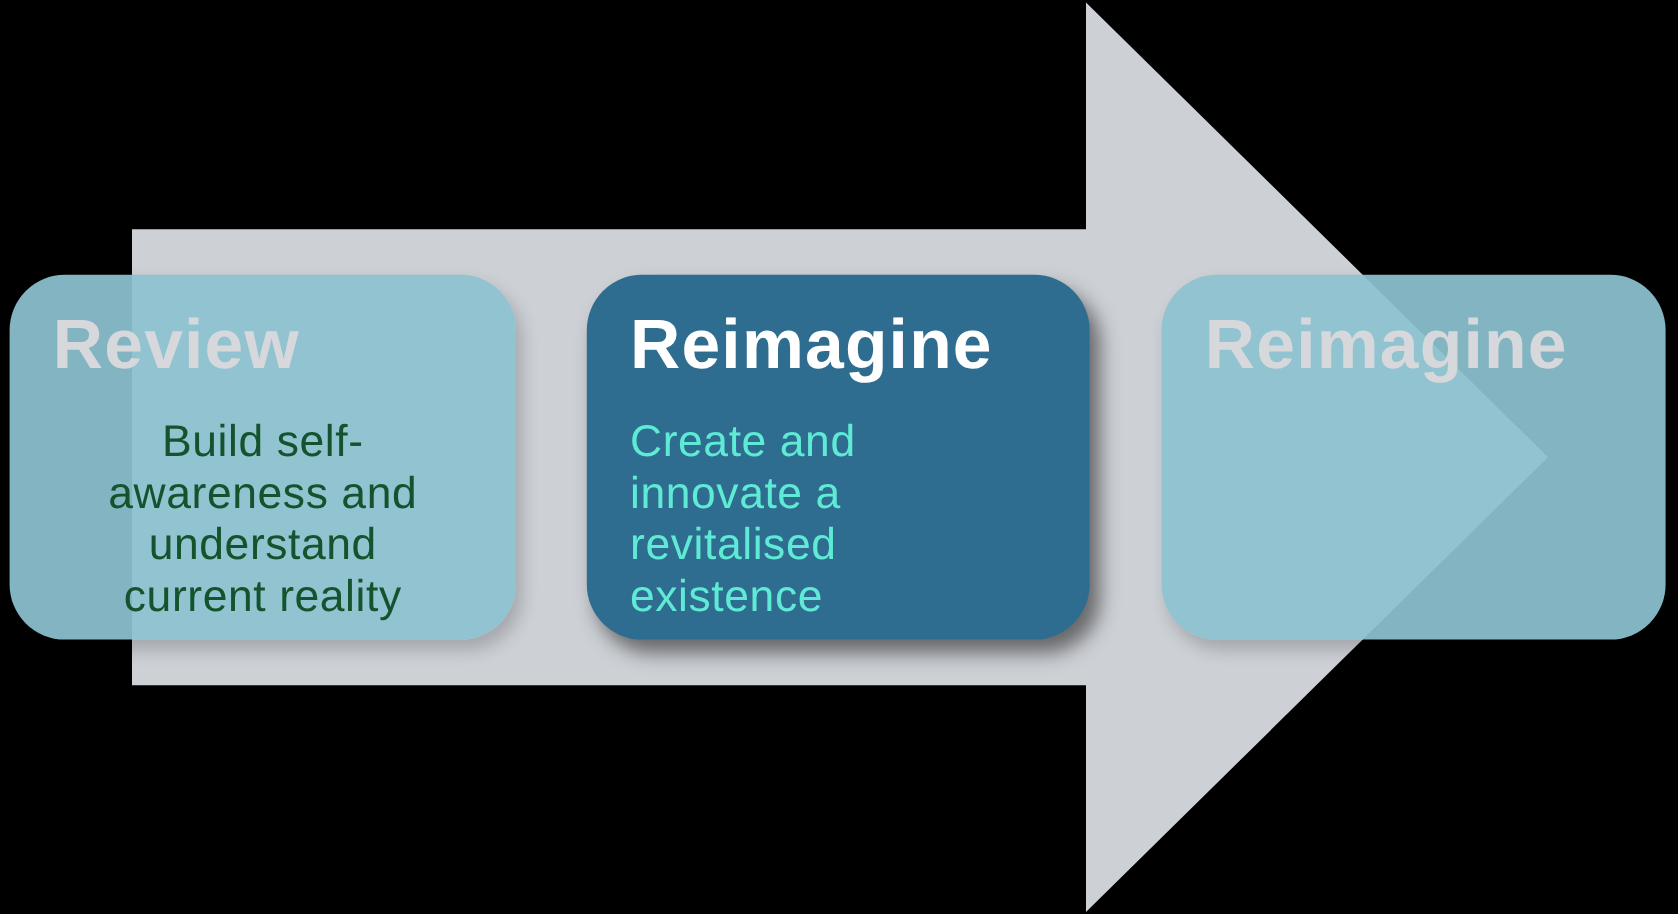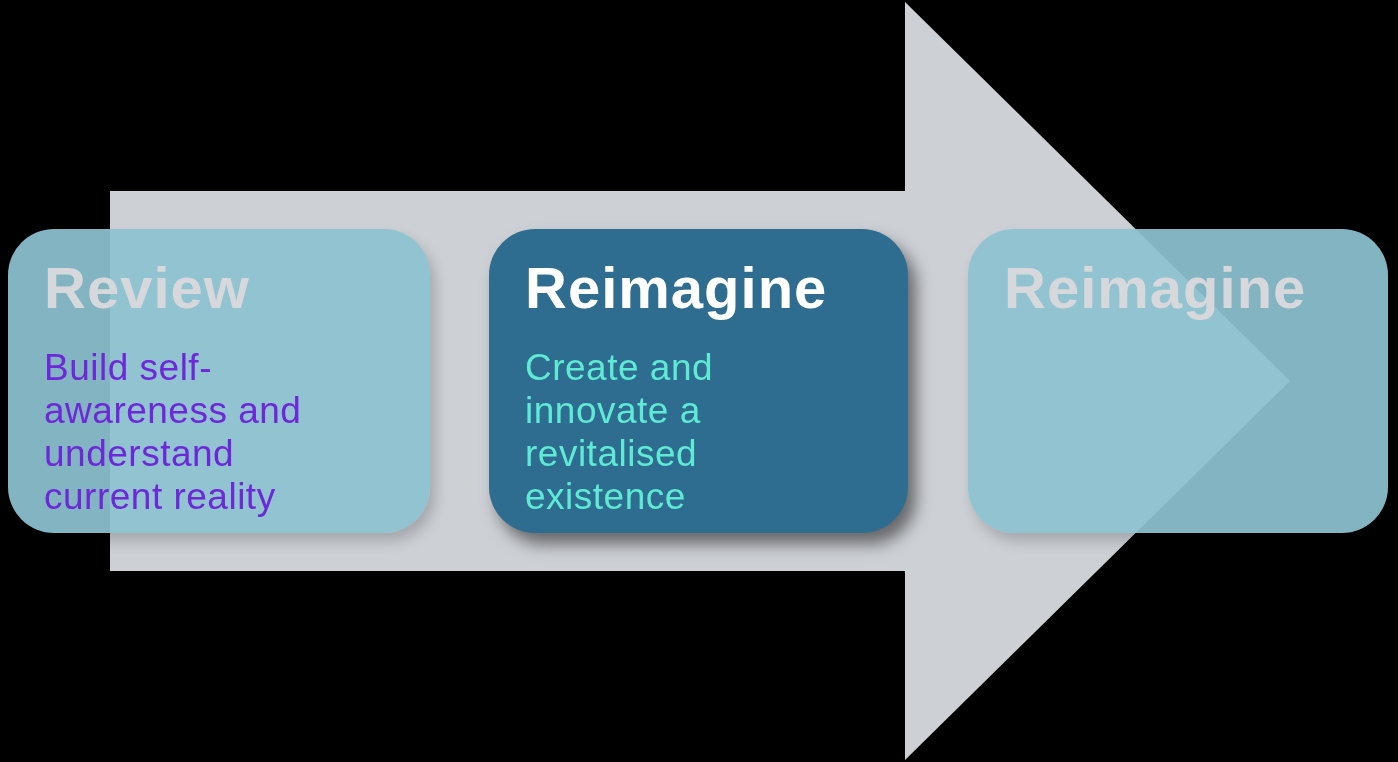--- a/index.html
+++ b/index.html
@@ -55,21 +55,21 @@
   .card-light .card-title { color: #d6d8db; }
   .card-dark  .card-title { color: #ffffff; }
 
   .card-desc {
     margin: 0;
     font-size: 37px;
     line-height: 43px;
     letter-spacing: 0.5px;
     white-space: pre-line;
   }
-  .card-light .card-desc { color: #6d28d9; }
+  .card-light .card-desc { color: #14532d; text-align: center; }
   .card-dark  .card-desc { color: #5eead4; }
 </style>
 </head>
 <body>
 
 <div class="stage">
 
   <svg class="arrow-svg" viewBox="0 0 1398 762" xmlns="http://www.w3.org/2000/svg" aria-hidden="true">
     <polygon points="110,191 905,191 905,2 1290,381 905,760 905,571 110,571" fill="#cdd0d5"></polygon>
   </svg>

